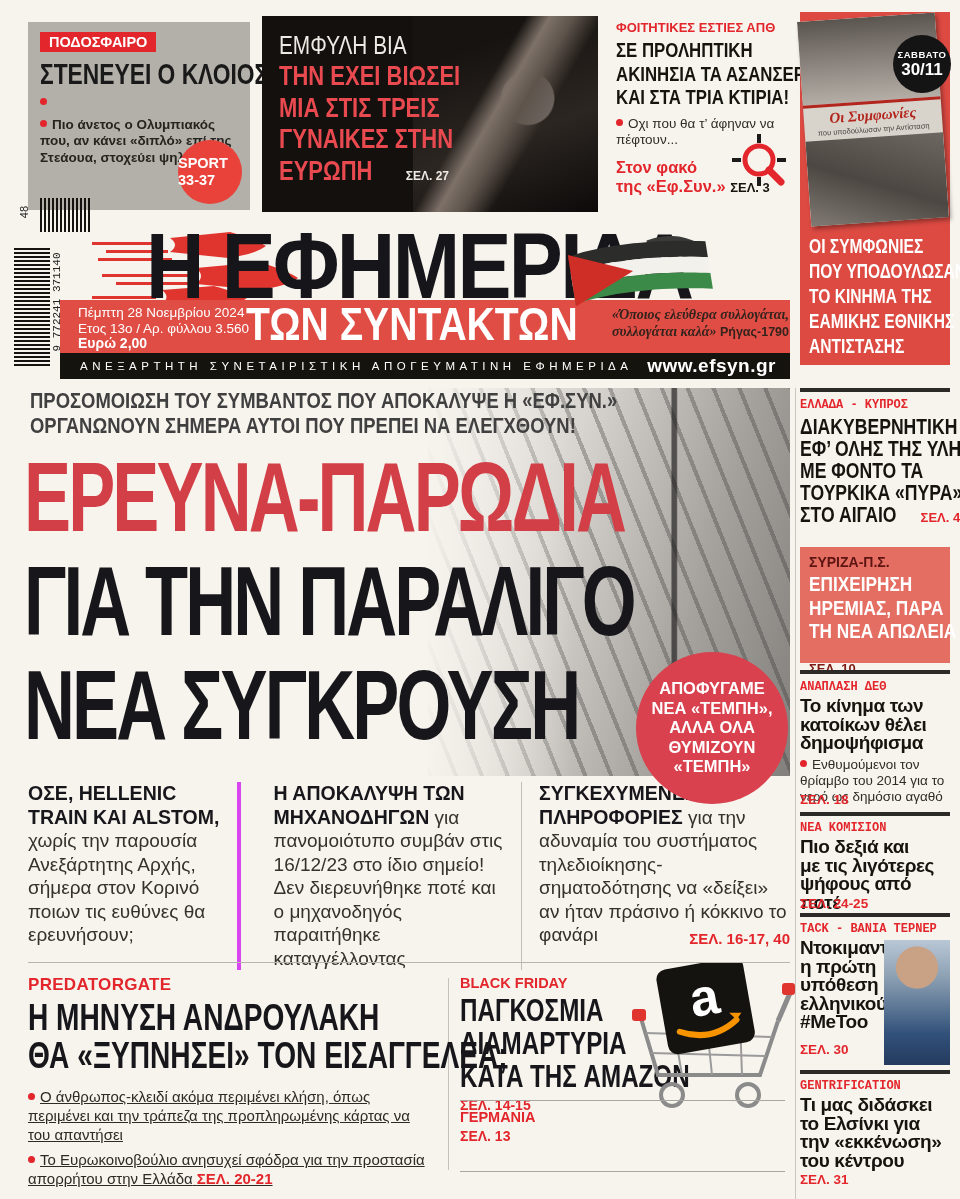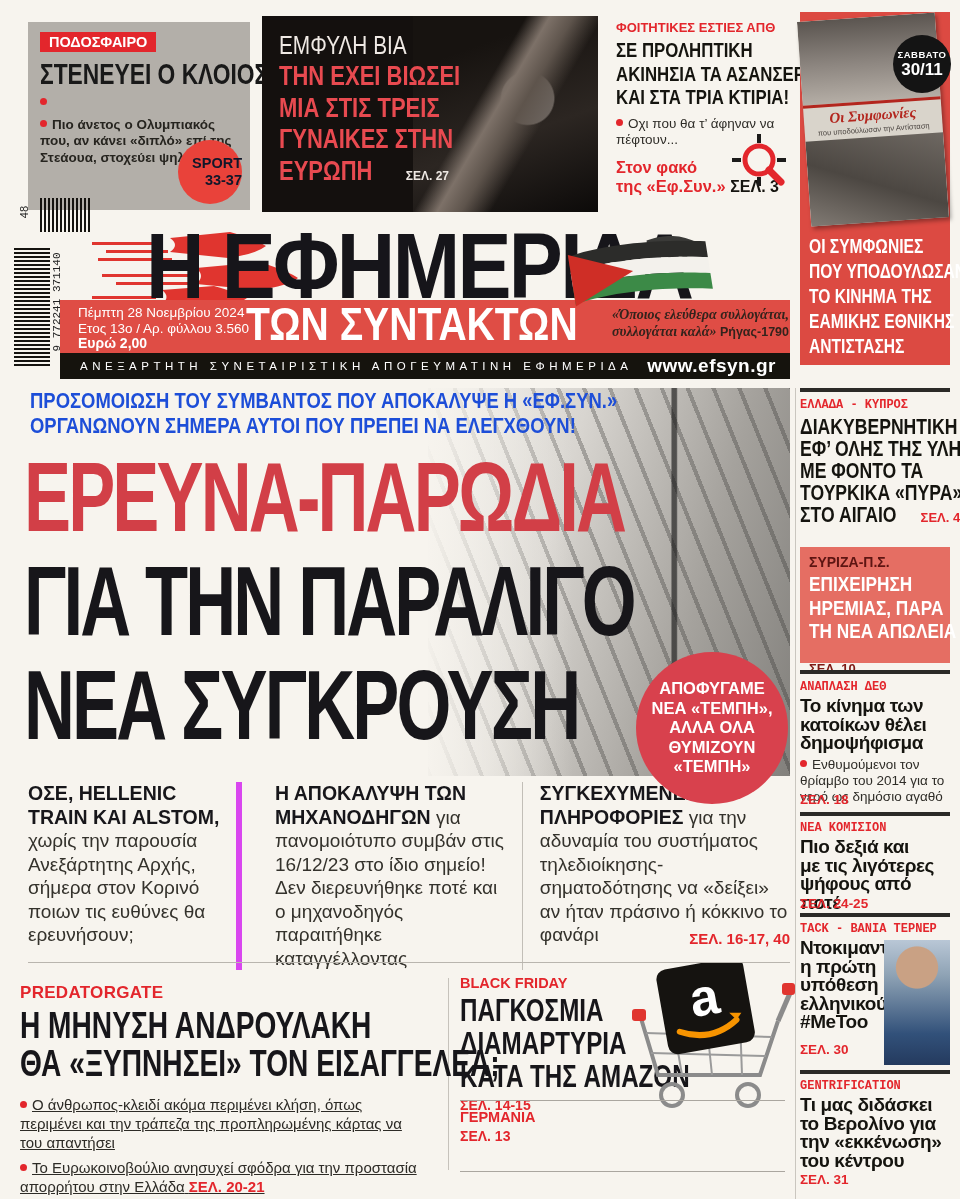--- a/index.html
+++ b/index.html
@@ -8,39 +8,39 @@
   .abs{position:absolute;}
   .cx{display:inline-block;white-space:nowrap;transform:scaleX(var(--sx,.78));transform-origin:0 50%;}
   .redlbl{color:#e3262c;font-weight:700;}
   .ref{color:#e3262c;font-weight:700;}
   .dot{display:inline-block;width:7px;height:7px;border-radius:50%;background:#e3262c;margin-right:5px;vertical-align:2px;}
   
   .football{left:28px;top:22px;width:222px;height:188px;background:#b3afa9;padding:8px 12px;box-sizing:border-box;}
   .football .tag{display:inline-block;background:#e3262c;color:#fff;font-weight:700;font-size:14.5px;padding:2px 9px;margin:2px 0 7px;}
   .football h2{margin:0 0 6px;font-size:30px;line-height:30px;font-weight:700;color:#191919;}
   .football p{margin:0 0 5px;font-size:13.5px;line-height:16.5px;font-weight:700;color:#26241f;}
-  .sportbadge{position:absolute;right:8px;bottom:6px;width:64px;height:64px;border-radius:50%;background:#e9423a;color:#0f172a;
-              display:flex;flex-direction:column;align-items:flex-end;justify-content:center;font-weight:700;font-size:14.5px;line-height:17px;}
+  .sportbadge{position:absolute;right:8px;bottom:6px;width:64px;height:64px;border-radius:50%;background:#e9423a;color:#ffffff;
+              display:flex;flex-direction:column;align-items:flex-start;justify-content:center;font-weight:700;font-size:14.5px;line-height:17px;}
   
   .violence{left:262px;top:16px;width:336px;height:196px;background:#14100e;overflow:hidden;}
   .violence .photo{position:absolute;right:0;top:0;width:185px;height:196px;
      background:linear-gradient(120deg,transparent 38%,#7d7168 46%,#5e544c 54%,transparent 64%),
                 radial-gradient(circle at 62% 42%,#6a625c 0 16%,transparent 17%),
                 linear-gradient(160deg,#171310 20%,#2c2622 60%,#0c0a09 100%);}
   .violence .txt{position:absolute;left:17px;top:14px;}
   .violence .t1{color:#efe9e4;font-size:26px;font-weight:500;line-height:30px;}
   .violence .hl{color:#e84a50;font-size:27.5px;font-weight:700;line-height:31.5px;}
   .violence .pg{color:#efe9e4;font-size:12px;font-weight:700;margin-left:10px;}
   
   .dorms{left:616px;top:20px;width:180px;height:192px;}
   .dorms .k{font-size:13px;margin-bottom:3px;}
   .dorms .hl{font-size:21px;line-height:23.5px;font-weight:700;color:#15140f;}
   .dorms p{margin:7px 0 0;font-size:13.5px;line-height:16px;color:#2f2d28;font-weight:500;}
   .dorms .focus{margin-top:10px;font-size:16.5px;line-height:19px;font-weight:700;color:#e3262c;}
-  .dorms .pg3{color:#15140f;font-size:16px;font-weight:700;}
+  .dorms .pg3{color:#15140f;font-size:13px;font-weight:700;}
   
   .rail{left:800px;top:0;width:150px;height:1199px;}
   .promo{position:absolute;left:0;top:12px;width:150px;height:353px;background:#dc4a42;}
   .book{position:absolute;left:4px;top:5px;width:138px;height:205px;background:#d9d4cb;transform:rotate(-4deg);box-shadow:2px 3px 4px rgba(0,0,0,.35);overflow:hidden;}
   .book .ph1{height:84px;background:linear-gradient(180deg,#5b5550 0%,#8e8781 55%,#b5aea6 100%);border-bottom:3px solid #b3261e;}
   .book .bt{color:#b3261e;font-size:15px;font-weight:700;text-align:center;margin-top:3px;font-family:"Liberation Serif",serif;font-style:italic;}
   .book .bs{color:#4a4440;font-size:7.5px;text-align:center;margin:1px 4px 3px;}
   .book .ph2{height:95px;background:linear-gradient(200deg,#6e6862 0%,#4c4742 50%,#8a837c 100%);}
   .daybadge{position:absolute;left:93px;top:35px;width:58px;height:58px;border-radius:50%;background:#141414;color:#fff;
             display:flex;flex-direction:column;align-items:center;justify-content:center;z-index:5;}
@@ -69,43 +69,43 @@
   .band{left:60px;top:300px;width:730px;height:53px;background:#df4d45;}
   .dateblock{left:78px;top:305px;color:#fff;font-size:13.5px;line-height:15.5px;font-weight:500;}
   .dateblock b{font-size:14px;}
   .twn{left:246px;top:297px;color:#fff;font-weight:700;font-size:46px;white-space:nowrap;transform:scaleX(.85);transform-origin:0 0;}
   .quote{left:612px;top:306px;color:#33231c;font-family:"Liberation Serif",serif;font-style:italic;font-size:14px;line-height:17px;font-weight:700;}
   .quote .auth{font-style:normal;font-family:"Liberation Sans",sans-serif;font-size:12.5px;}
   .strip{left:60px;top:353px;width:730px;height:26px;background:#15130d;color:#fff;display:flex;align-items:center;justify-content:space-between;padding:0 14px 0 20px;box-sizing:border-box;}
   .strip .s1{font-size:11.5px;letter-spacing:4.5px;}
   .strip .s2{font-weight:700;font-size:19px;letter-spacing:.5px;}
   
-  .kicker{left:30px;top:388px;font-weight:600;font-size:22.5px;line-height:25px;color:#1d4ed8;}
+  .kicker{left:30px;top:388px;font-weight:600;font-size:22.5px;line-height:25px;color:#404040;}
   .trainphoto{left:428px;top:388px;width:362px;height:388px;
      background:linear-gradient(90deg,rgba(247,244,238,.95) 0%,rgba(247,244,238,0) 40%),
                 linear-gradient(90deg,transparent 0 67%,rgba(25,25,25,.65) 67.5% 68.6%,transparent 69%),
                 repeating-linear-gradient(68deg,rgba(45,44,42,.30) 0 4px,rgba(0,0,0,0) 4px 24px),
                 linear-gradient(105deg,#edebe7 0%,#d8d5d0 35%,#a5a29d 70%,#82807c 100%);}
   .hl-red{left:24px;top:441px;font-size:98px;font-weight:700;letter-spacing:-4px;color:#d23f47;white-space:nowrap;transform:scaleX(.72);transform-origin:0 0;}
   .hl-b1{left:24px;top:545px;font-size:98px;font-weight:700;letter-spacing:-4px;color:#17161a;white-space:nowrap;transform:scaleX(.72);transform-origin:0 0;}
   .hl-b2{left:24px;top:649px;font-size:98px;font-weight:700;letter-spacing:-4px;color:#17161a;white-space:nowrap;transform:scaleX(.72);transform-origin:0 0;}
   .circlebadge{left:636px;top:652px;width:152px;height:152px;border-radius:50%;background:#d8414d;color:#fff;
      display:flex;flex-direction:column;align-items:center;justify-content:center;font-weight:700;font-size:16.5px;line-height:19.5px;z-index:4;}
   .cols{left:28px;top:782px;width:762px;display:flex;}
   .col{font-size:19px;line-height:23.5px;color:#34322c;}
   .col b{color:#17161a;font-size:19.5px;}
   .col1{width:198px;}
-  .col2{width:238px;border-left:6px solid #d946ef;padding-left:33px;margin-left:16px;}
+  .col2{width:238px;border-left:4px solid #d946ef;padding-left:33px;margin-left:16px;}
   .col3{width:258px;border-left:1px solid #c2beb7;padding-left:17px;margin-left:16px;}
   .selmain{left:615px;top:930px;width:175px;text-align:right;font-size:15px;}
   .mainrule{left:28px;top:962px;width:762px;height:1px;background:#b9b5ae;}
   .vd1{left:448px;top:978px;width:1px;height:192px;background:#c6c2bb;}
   .vd2{left:795px;top:388px;width:1px;height:811px;background:#cac6bf;}
   
-  .predator{left:20px;top:975px;width:408px;margin-top:8px;}
+  .predator{left:28px;top:975px;width:408px;}
   .predator .k{font-size:17px;letter-spacing:.3px;}
   .predator .hl{font-size:37px;line-height:38px;font-weight:700;color:#17161a;margin-top:4px;}
   .predator p{margin:6px 0 0;font-size:15px;line-height:19px;color:#2d2b26;font-weight:500;text-decoration:underline;}
   .predator p:first-of-type{margin-top:12px;}
   
   .bfriday{left:460px;top:975px;width:330px;}
   .bfriday .k{font-size:14.5px;}
   .bfriday .hl{font-size:31px;line-height:33px;font-weight:700;color:#17161a;margin-top:3px;}
   .bfriday .pg{font-size:14px;margin-top:4px;}
   .cart{position:absolute;left:150px;top:-12px;width:185px;height:150px;}
@@ -367,20 +367,20 @@
       <div>ελληνικού</div>
         <div>#MeToo</div>
     </div>
     <div class="terner-photo"></div>
     <div class="rref ref" style="top:1042px">ΣΕΛ. 30</div>
 
     <div class="rdiv" style="top:1070px"></div>
     <div class="rk redlbl" style="top:1079px">GENTRIFICATION</div>
     <div class="rhl" style="top:1096px">
       <div>Τι μας διδάσκει</div>
-        <div>το Βερολίνο για</div>
+        <div>το Ελσίνκι για</div>
       <div>την «εκκένωση»</div>
         <div>του κέντρου</div>
     </div>
     <div class="rref ref" style="top:1172px">ΣΕΛ. 31</div>
   </div>
 
 </div>
 
 </body></html>

